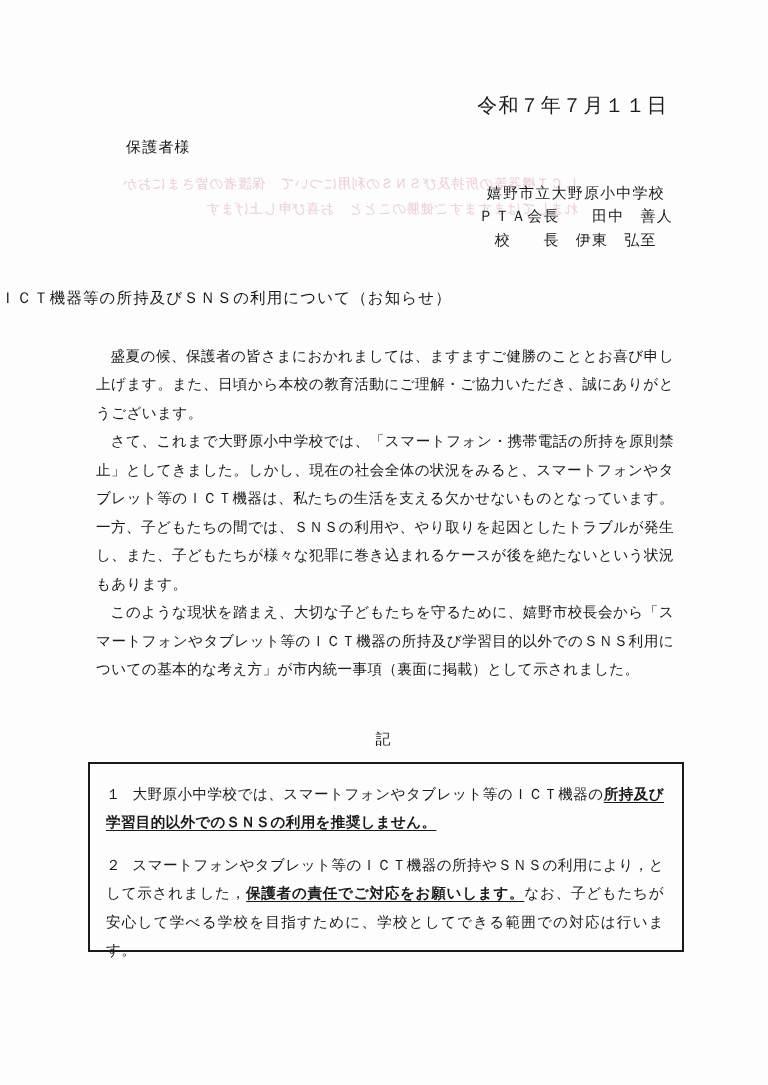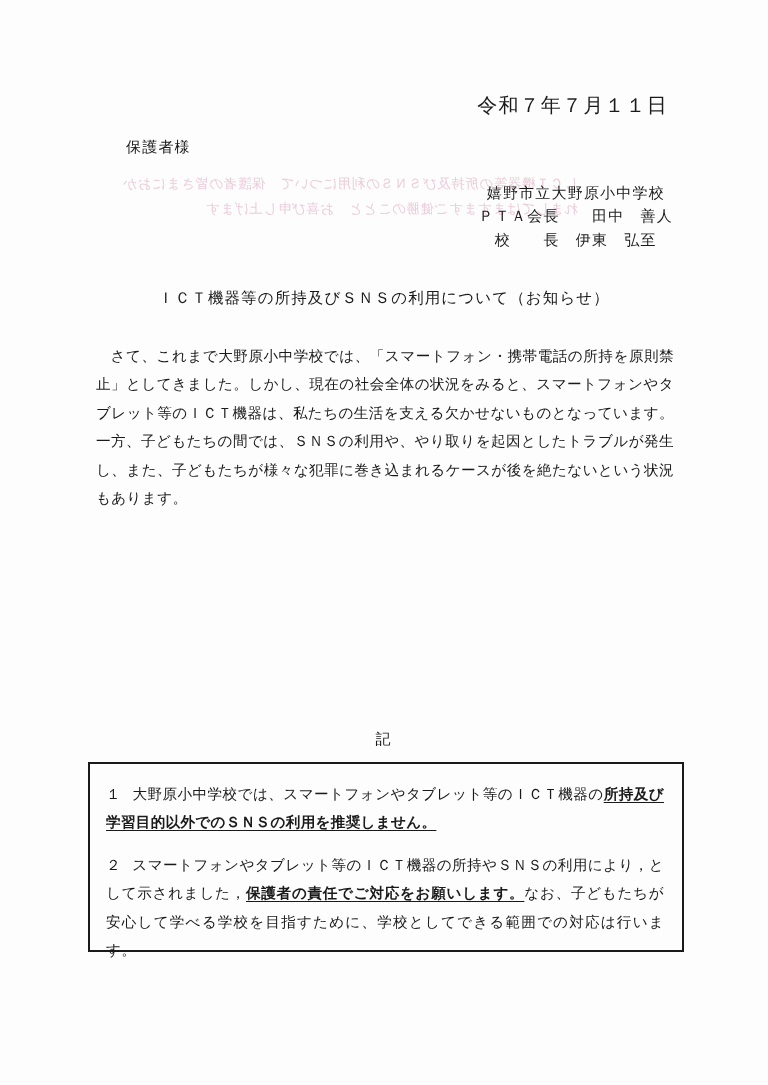--- a/index.html
+++ b/index.html
@@ -61,21 +61,21 @@
     font-size: 15px;
     line-height: 1.55;
     letter-spacing: 1.2px;
   }
   .sender div { white-space: pre; }
   .title {
     position: absolute;
     left: 0;
     right: 0;
     top: 288px;
-    text-align: center;
+    text-align: left;
     font-size: 15.5px;
     letter-spacing: 1.1px;
   }
   .body {
     position: absolute;
     left: 96px;
     top: 342px;
     width: 578px;
     font-size: 14.6px;
     line-height: 1.95;
@@ -137,21 +137,23 @@
 
   <div class="sender">
     <div>嬉野市立大野原小中学校</div>
     <div>ＰＴＡ会長　　田中　善人</div>
     <div>校　　長　伊東　弘至</div>
   </div>
 
   <div class="title">ＩＣＴ機器等の所持及びＳＮＳの利用について（お知らせ）</div>
 
   <div class="body">
+    <p>盛夏の候、保護者の皆さまにおかれましては、ますますご健勝のこととお喜び申し上げます。また、日頃から本校の教育活動にご理解・ご協力いただき、誠にありがとうございます。</p>
     <p>さて、これまで大野原小中学校では、「スマートフォン・携帯電話の所持を原則禁止」としてきました。しかし、現在の社会全体の状況をみると、スマートフォンやタブレット等のＩＣＴ機器は、私たちの生活を支える欠かせないものとなっています。一方、子どもたちの間では、ＳＮＳの利用や、やり取りを起因としたトラブルが発生し、また、子どもたちが様々な犯罪に巻き込まれるケースが後を絶たないという状況もあります。</p>
+    <p>このような現状を踏まえ、大切な子どもたちを守るために、嬉野市校長会から「スマートフォンやタブレット等のＩＣＴ機器の所持及び学習目的以外でのＳＮＳ利用についての基本的な考え方」が市内統一事項（裏面に掲載）として示されました。</p>
   </div>
 
   <div class="ki">記</div>
 
   <div class="box">
     <p class="item">
       <span class="num">１</span><span>大野原小中学校では、スマートフォンやタブレット等のＩＣＴ機器の</span><span class="em">所持及び学習目的以外でのＳＮＳの利用を推奨しません。</span><span></span>
     </p>
     <p class="item">
       <span class="num">２</span><span>スマートフォンやタブレット等のＩＣＴ機器の所持やＳＮＳの利用により，として示されました，</span><span class="em">保護者の責任でご対応をお願いします。</span><span>なお、子どもたちが安心して学べる学校を目指すために、学校としてできる範囲での対応は行います。</span>

